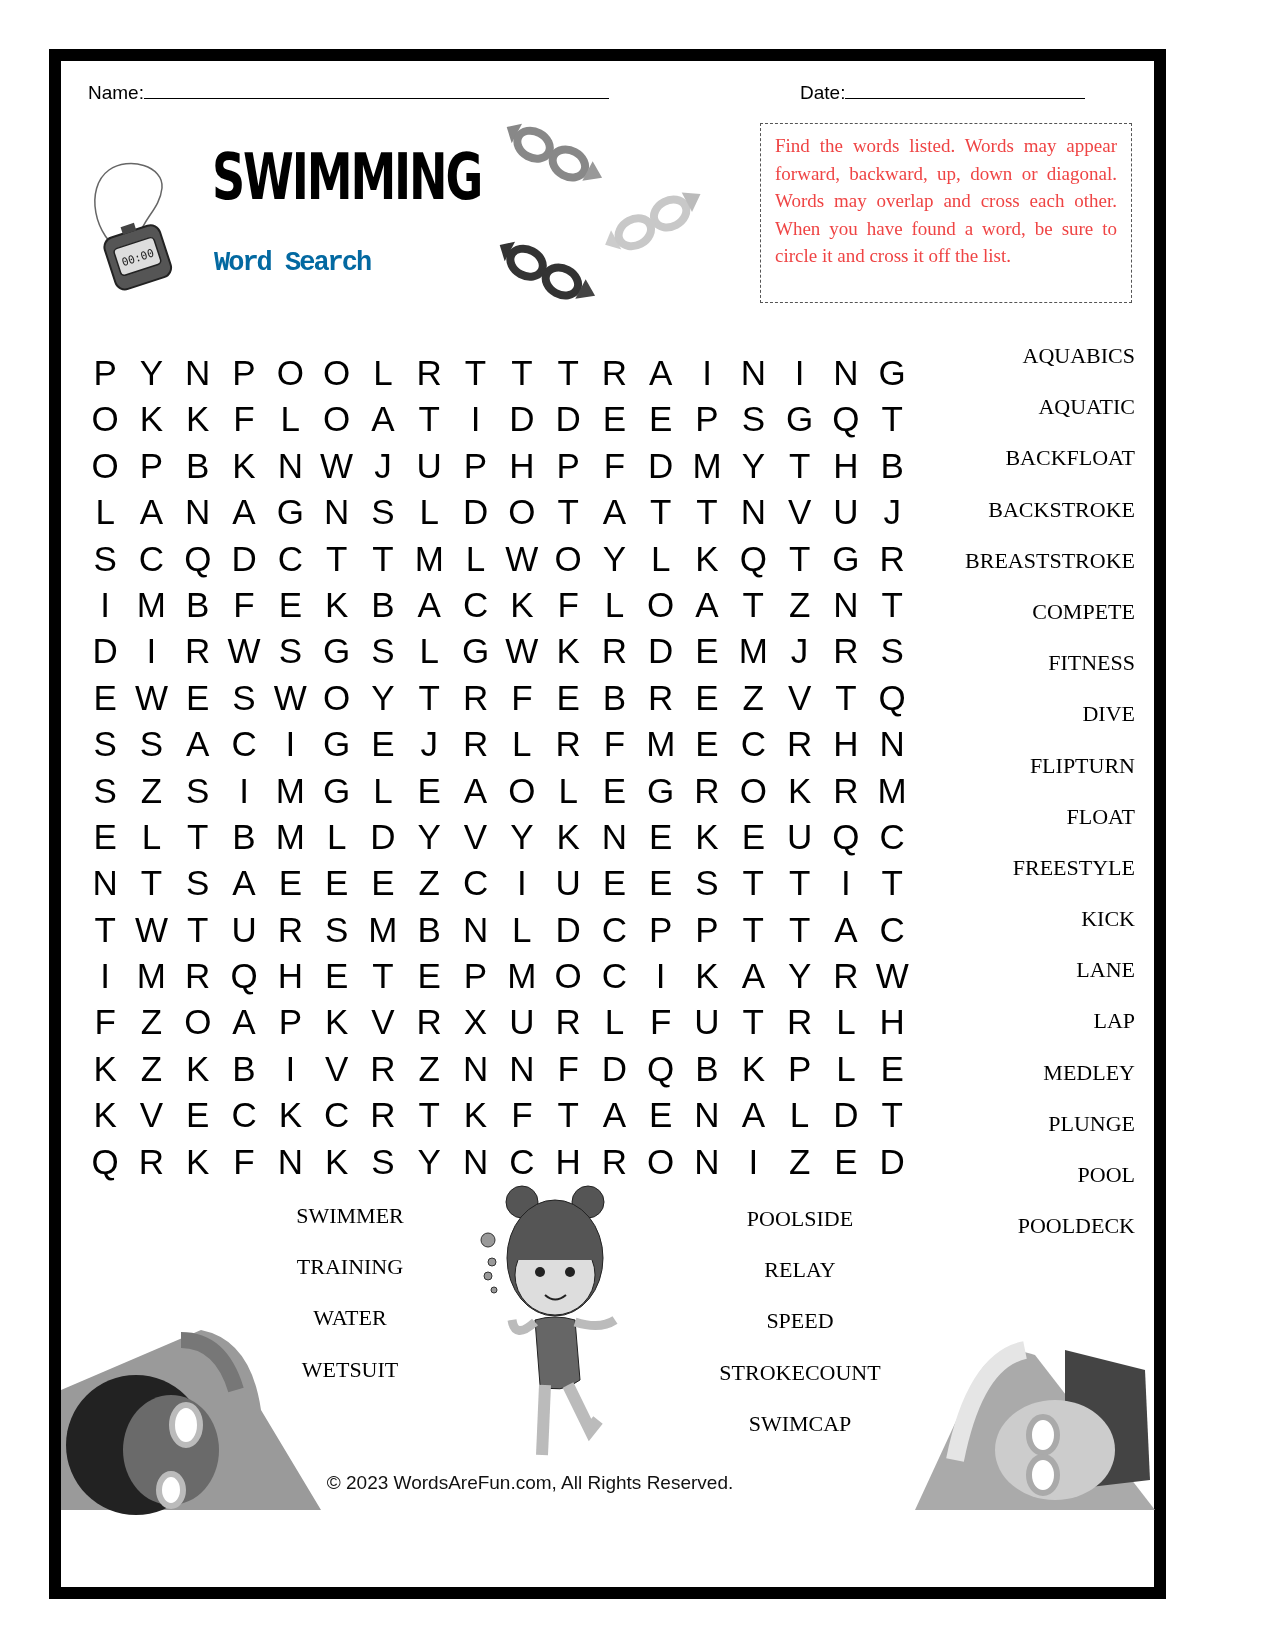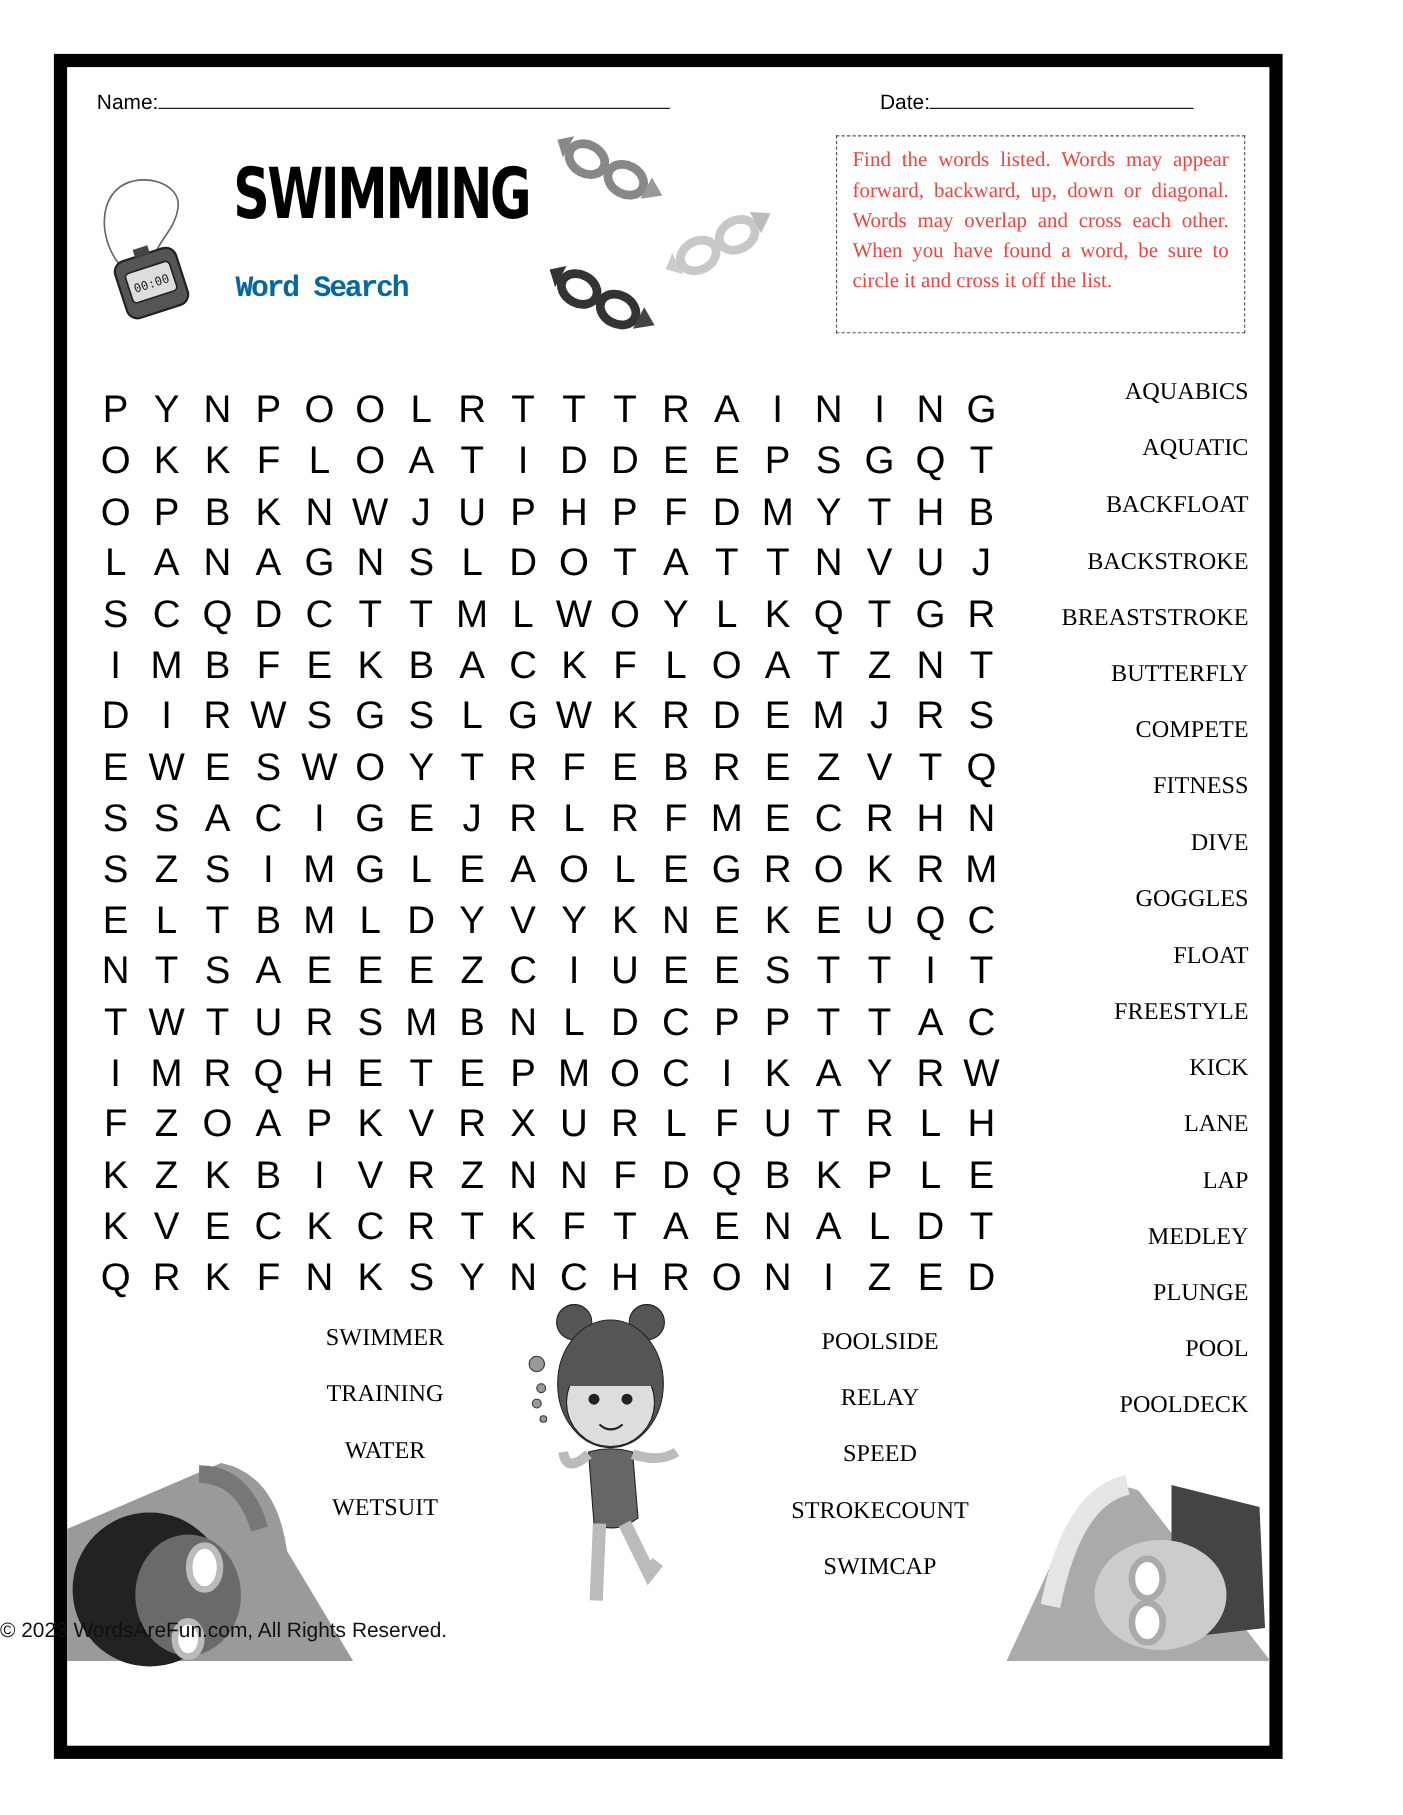--- a/index.html
+++ b/index.html
@@ -7,21 +7,21 @@
   .frame{position:absolute;left:49px;top:49px;width:1117px;height:1550px;border:12px solid #000;box-sizing:border-box;background:#fff;}
   .field{position:absolute;font-family:Liberation Sans, sans-serif;font-size:19px;color:#000;}
   .field .line{display:inline-block;border-bottom:1.5px solid #000;vertical-align:baseline;height:16px;}
   .title-swim{position:absolute;left:212px;top:145px;font-family:"DejaVu Sans",sans-serif;font-weight:bold;font-size:64px;letter-spacing:-3px;transform:scaleX(0.72);transform-origin:left top;color:#000;line-height:1;}
   .title-ws{position:absolute;left:214px;top:250px;font-family:Liberation Mono, monospace;font-weight:bold;font-size:27px;letter-spacing:-2px;color:#0369a1;line-height:1;}
   .instructions{position:absolute;left:760px;top:123px;width:372px;height:180px;border:1.5px dashed #555;box-sizing:border-box;padding:8px 14px;font-family:"Liberation Serif",serif;font-size:19px;line-height:27.5px;text-align:justify;color:#ef4444;}
   .grid{position:absolute;left:82px;top:350px;display:grid;grid-template-columns:repeat(18,46.3px);grid-auto-rows:46.4px;}
   .grid .cell{font-family:"Liberation Sans",sans-serif;font-size:35px;text-align:center;line-height:46px;color:#000;}
   .wl{position:absolute;font-family:"Liberation Serif",serif;font-size:22px;color:#000;text-align:center;}
   .wl .w{height:51.2px;line-height:51.2px;white-space:nowrap;}
-  .footer{position:absolute;left:0;width:1060px;top:1472px;text-align:left;font-family:"Liberation Sans",sans-serif;font-size:19px;color:#111;}
+  .footer{position:absolute;left:0;width:1060px;top:1472px;text-align:center;font-family:"Liberation Sans",sans-serif;font-size:19px;color:#111;}
   svg{position:absolute;overflow:visible;}
 </style>
 </head>
 <body>
 
 <div class="frame"></div>
 
 <div class="field" style="left:88px;top:82px;">
   <span>Name:</span><span class="line" style="width:465px;"></span>
 </div>
@@ -398,25 +398,24 @@
     <div class="cell">E</div>
     <div class="cell">D</div>
   </div>
 
 <div class="wl" id="wl-right" style="left:935px;top:330px;width:200px;text-align:right;">
     <div class="w">AQUABICS</div>
     <div class="w">AQUATIC</div>
     <div class="w">BACKFLOAT</div>
     <div class="w">BACKSTROKE</div>
     <div class="w">BREASTSTROKE</div>
-    <div class="w">BUTTERFLY</div>
     <div class="w">COMPETE</div>
     <div class="w">FITNESS</div>
     <div class="w">DIVE</div>
-    <div class="w">GOGGLES</div>
+    <div class="w">FLIPTURN</div>
     <div class="w">FLOAT</div>
     <div class="w">FREESTYLE</div>
     <div class="w">KICK</div>
     <div class="w">LANE</div>
     <div class="w">LAP</div>
     <div class="w">MEDLEY</div>
     <div class="w">PLUNGE</div>
     <div class="w">POOL</div>
     <div class="w">POOLDECK</div>
   </div>

